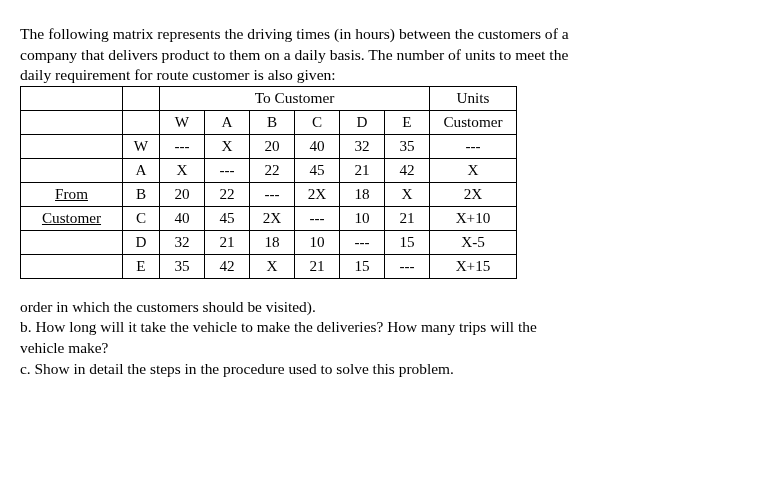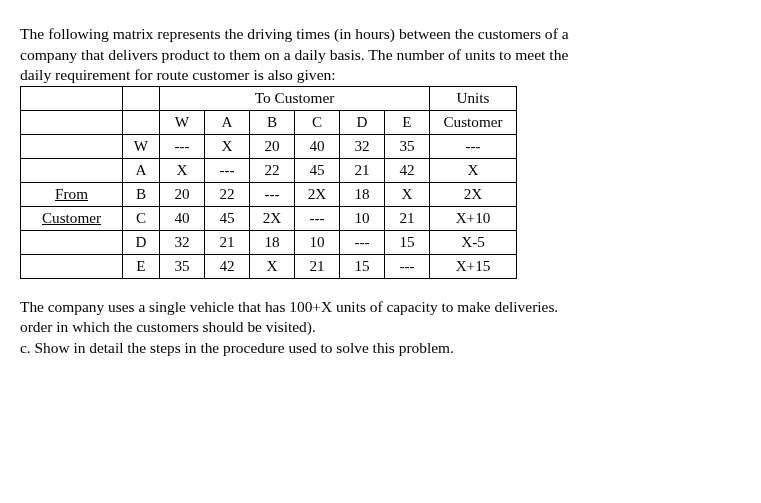--- a/index.html
+++ b/index.html
@@ -186,18 +186,19 @@
         <td>X</td>
         <td>21</td>
         <td>15</td>
         <td>---</td>
         <td>X+15</td>
       </tr>
     </tbody>
   </table>
 
   <div class="footer">
-    <p>The company uses a single vehicle that has 100+X units of capacity to make deliveries.</p>
     <p>order in which the customers should be visited).</p>
+    <p class="just">b. How long will it take the vehicle to make the deliveries? How many trips will the</p>
+    <p>vehicle make?</p>
     <p>c. Show in detail the steps in the procedure used to solve this problem.</p>
   </div>
 
 </div>
 
 </body></html>

